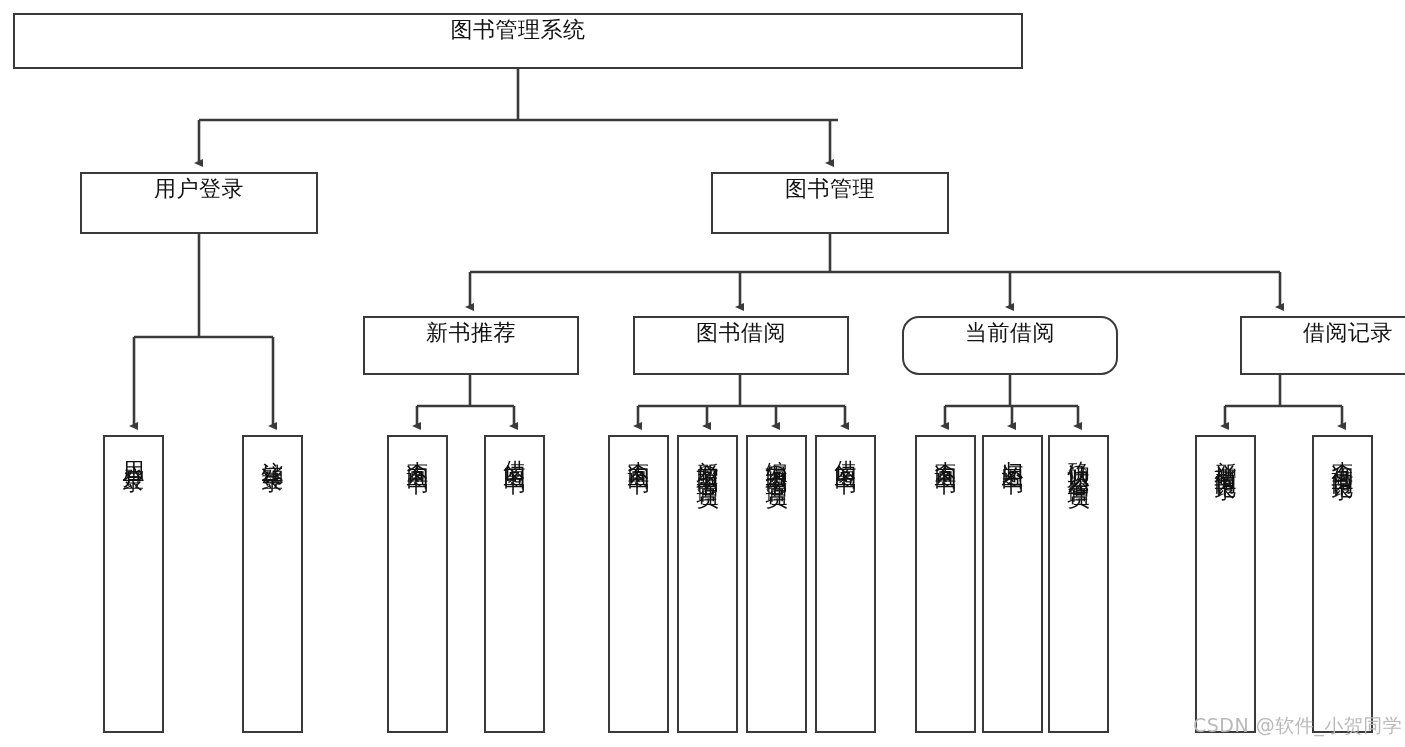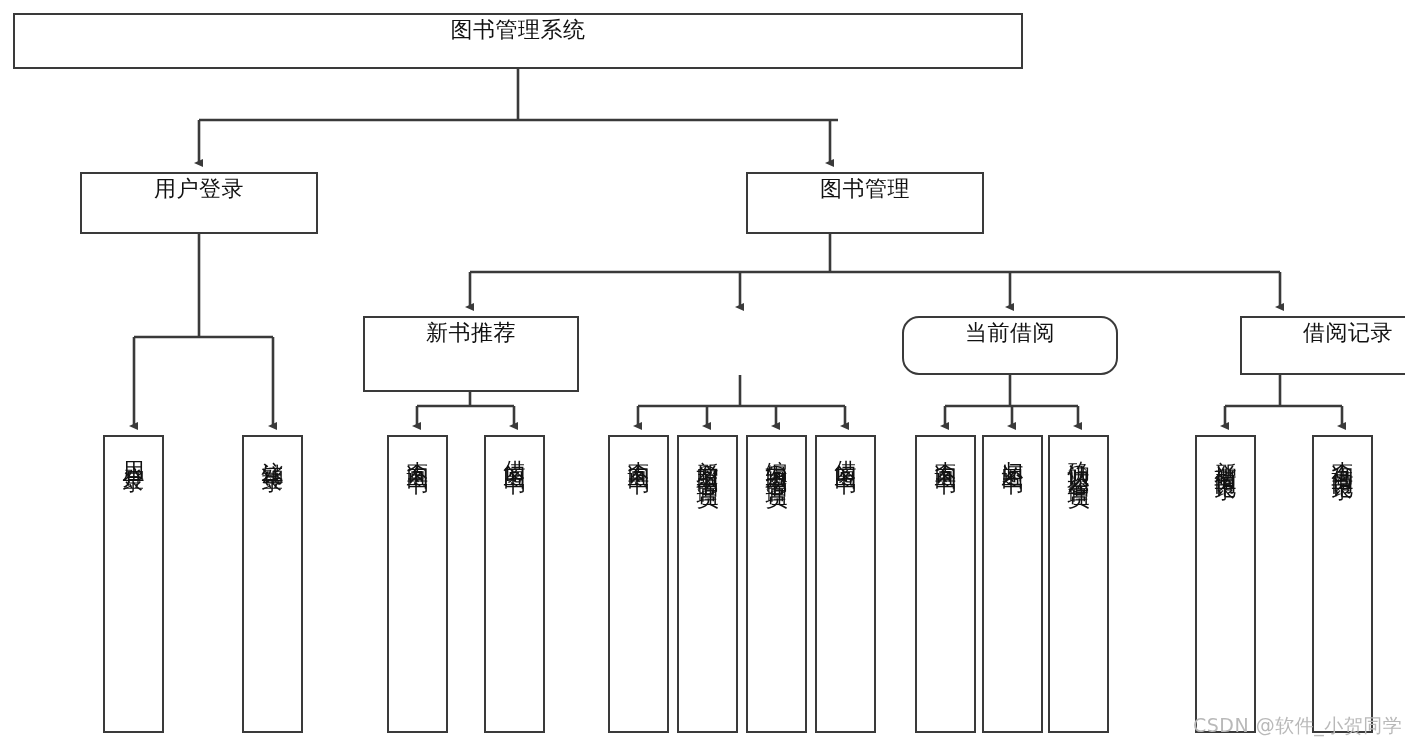--- a/index.html
+++ b/index.html
@@ -111,26 +111,29 @@
     </g>
   </svg>
 
   <div class="node horiz" style="left:13px; top:13px; width:1010px; height:56px;">
     <span>图书管理系统</span>
   </div>
 
   <div class="node horiz" style="left:80px; top:172px; width:238px; height:62px;">
     <span>用户登录</span>
   </div>
-  <div class="node horiz" style="left:711px; top:172px; width:238px; height:62px;margin-left:35px;">
+  <div class="node horiz" style="left:711px; top:172px; width:238px; height:62px;">
     <span>图书管理</span>
   </div>
 
-  <div class="node horiz" style="left:363px; top:316px; width:216px; height:76px;">
+  <div class="node horiz" style="left:363px; top:316px; width:216px; height:59px;">
     <span>新书推荐</span>
+  </div>
+  <div class="node horiz" style="left:633px; top:316px; width:216px; height:59px;">
+    <span>图书借阅</span>
   </div>
   <div class="node horiz" style="left:902px; top:316px; width:216px; height:59px;border-radius:17px;">
     <span>当前借阅</span>
   </div>
   <div class="node horiz" style="left:1240px; top:316px; width:216px; height:59px;">
     <span>借阅记录</span>
   </div>
 
   <div class="node vert" style="left:103px; top:435px; width:61px; height:298px;">
     <span class="vtext">用户登录</span>

